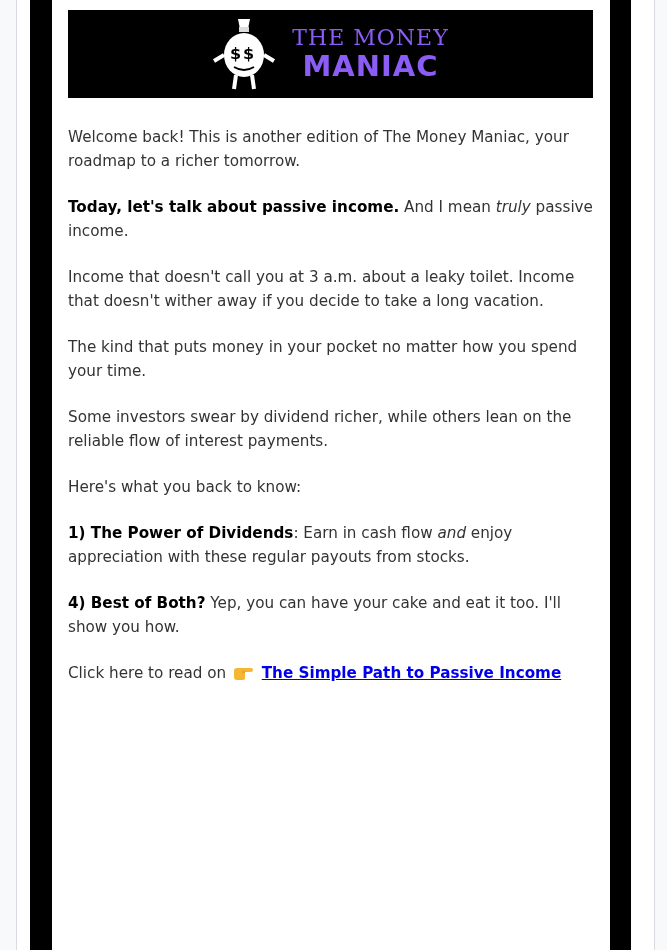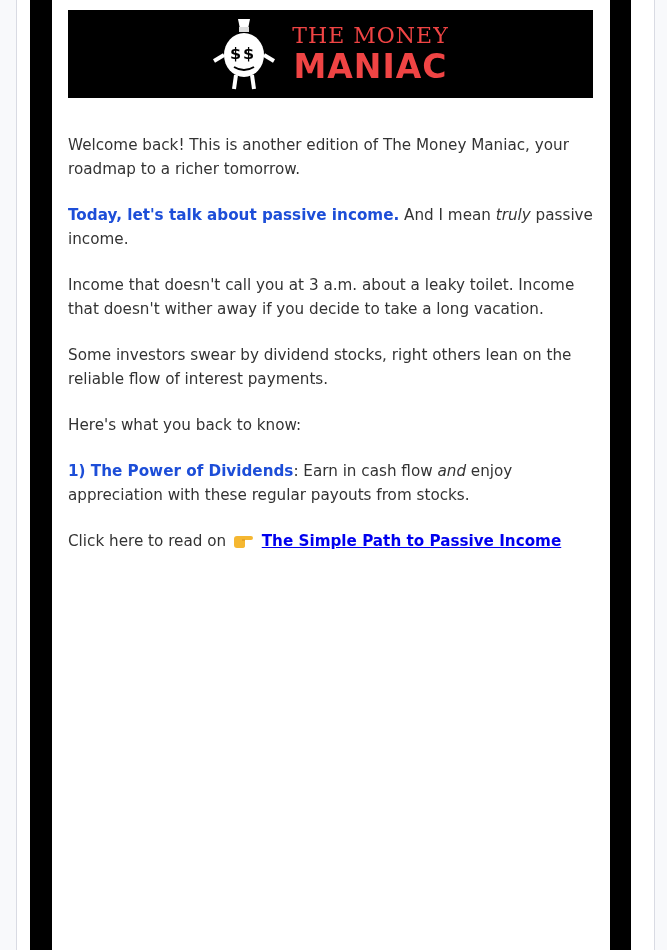--- a/index.html
+++ b/index.html
@@ -3,26 +3,26 @@
 <meta charset="utf-8">
 <style>
   html,body{margin:0;padding:0;}
   body{width:667px;height:950px;overflow:hidden;background:#f8f9fb;position:relative;font-family:"DejaVu Sans","Liberation Sans",sans-serif;}
   .frame{position:absolute;left:16px;top:0;width:639px;height:950px;background:#fff;border-left:1px solid #d9dbe3;border-right:1px solid #d9dbe3;box-sizing:border-box;}
   .black-l{position:absolute;left:30px;top:0;width:22px;height:950px;background:#000;}
   .black-r{position:absolute;left:610px;top:0;width:21px;height:950px;background:#000;}
   .content{position:absolute;left:52px;top:0;width:558px;height:950px;background:#fff;}
   .logo{position:absolute;left:16px;top:10px;width:525px;height:88px;background:#000;display:flex;align-items:center;justify-content:center;gap:16px;}
   .logo svg{display:block;}
-  .logo-text{display:flex;flex-direction:column;align-items:center;color:#ef4444;line-height:1;}
+  .logo-text{display:flex;flex-direction:column;align-items:center;color:#8b5cf6;line-height:1;}
   .logo-t1{font-family:"DejaVu Serif","Liberation Serif",serif;font-size:22px;letter-spacing:1px;}
-  .logo-t2{font-family:"DejaVu Sans","Liberation Sans",sans-serif;font-weight:bold;font-size:33px;letter-spacing:1px;margin-top:3px;}
+  .logo-t2{font-family:"DejaVu Sans","Liberation Sans",sans-serif;font-weight:bold;font-size:29px;letter-spacing:1px;margin-top:3px;}
   .body{position:absolute;left:16px;top:125px;width:530px;color:#333;font-size:15.2px;line-height:24px;}
-  .body p{margin:8px 0 22px 0;}
-  .body b{color:#1d4ed8;}
+  .body p{margin:0 0 22px 0;}
+  .body b{color:#000000;}
   a.cta{color:#0000ee;font-weight:bold;text-decoration:underline;}
   .emoji{display:inline-block;margin:0 4px 0 2px;vertical-align:-3px;}
 </style>
 </head>
 <body>
 
 <div class="frame"></div>
 <div class="black-l"></div>
 <div class="black-r"></div>
 
@@ -43,23 +43,25 @@
     <div class="logo-text">
       <span class="logo-t1">THE MONEY</span>
       <span class="logo-t2">MANIAC</span>
     </div>
   </div>
 
   <div class="body">
     <p>Welcome back! This is another edition of The Money Maniac, your roadmap to a richer tomorrow.</p>
     <p><b>Today, let's talk about passive income.</b><span> And I mean </span><i>truly</i><span> passive income.</span></p>
     <p>Income that doesn't call you at 3 a.m. about a leaky toilet. Income that doesn't wither away if you decide to take a long vacation.</p>
-    <p>Some investors swear by dividend stocks, right others lean on the reliable flow of interest payments.</p>
+    <p>The kind that puts money in your pocket no matter how you spend your time.</p>
+    <p>Some investors swear by dividend richer, while others lean on the reliable flow of interest payments.</p>
     <p>Here's what you back to know:</p>
 
     <p><b>1) The Power of Dividends</b><span>: Earn in cash flow </span><i>and</i><span> enjoy appreciation with these regular payouts from stocks.</span></p>
+    <p><b>4) Best of Both?</b><span> Yep, you can have your cake and eat it too. I'll show you how.</span></p>
 
     <p><span>Click here to read on</span> <svg class="emoji" width="20" height="16" viewBox="0 0 20 16">
           <path d="M1 6 Q1 3 4 3 L18 3 Q20 3 20 5 Q20 7 18 7 L12 7 L12 13 Q12 15 9 15 L4 15 Q1 15 1 12 Z" fill="#f5b731"></path>
           <path d="M12 7 L9 7" stroke="#d9901a" stroke-width="1"></path>
         </svg> <a class="cta" href="#">The Simple Path to Passive Income</a></p>
   </div>
 </div>
 
 </body></html>

